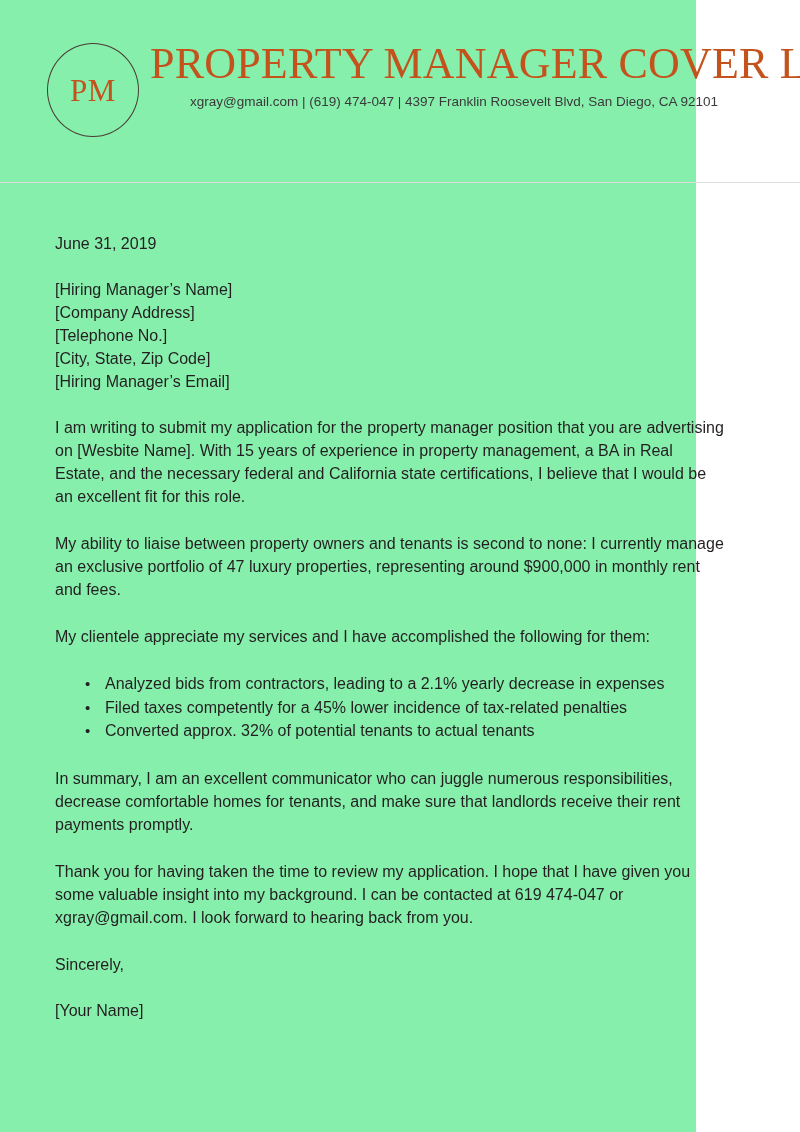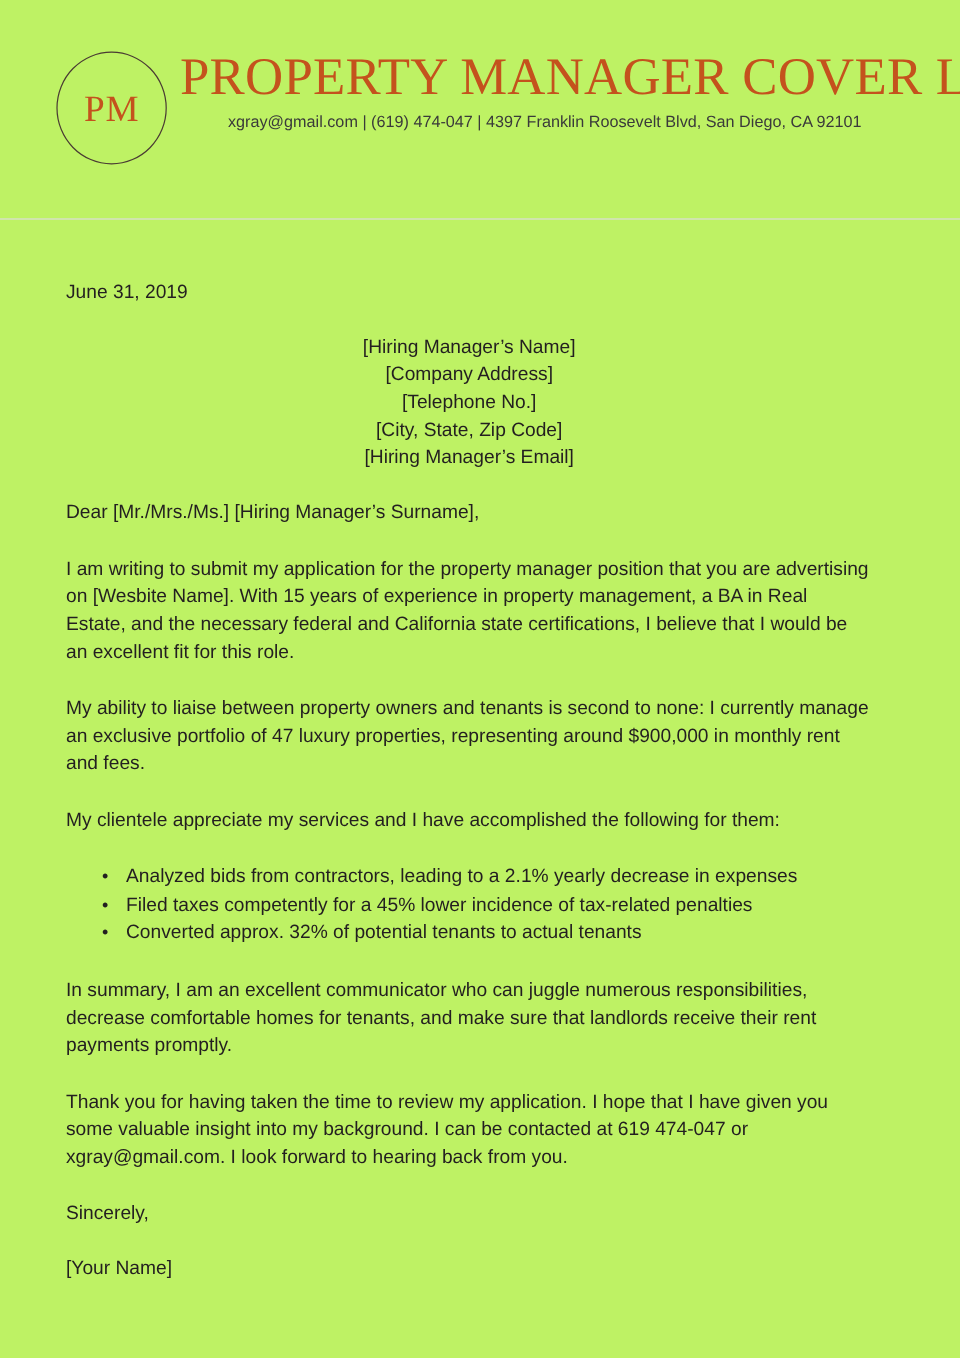--- a/index.html
+++ b/index.html
@@ -10,23 +10,23 @@
   body {
     width: 800px;
     height: 1132px;
     font-family: "Liberation Sans", sans-serif;
     color: #231f20;
     position: relative;
     overflow: hidden;
   }
 
   .page {
-    width: 800px;
+    width: 696px;
     height: 1132px;
-    background: #bef264;
+    background: #86efac;
     position: relative;
     box-sizing: border-box;
   }
 
   
   .header {
     position: relative;
     height: 182px;
     box-sizing: border-box;
   }
@@ -102,21 +102,20 @@
 
   .date-line {
     margin: 0 0 23px 0;
   }
 
   .recipient-block {
     margin: 0 0 23px 0;
   }
   .recipient-block div {
     line-height: 23px;
-    text-align: center;
   }
 
   .salutation {
     margin: 0 0 24px 0;
   }
 
   p.para {
     margin: 0 0 24px 0;
     line-height: 23px;
   }
@@ -173,21 +172,20 @@
     <div class="date-line">June 31, 2019</div>
 
     <div class="recipient-block">
       <div>[Hiring Manager’s Name]</div>
       <div>[Company Address]</div>
       <div>[Telephone No.]</div>
       <div>[City, State, Zip Code]</div>
       <div>[Hiring Manager’s Email]</div>
     </div>
 
-    <div class="salutation">Dear [Mr./Mrs./Ms.] [Hiring Manager’s Surname],</div>
 
     <p class="para">I am writing to submit my application for the property manager position that you are advertising on [Wesbite Name]. With 15 years of experience in property management, a BA in Real Estate, and the necessary federal and California state certifications, I believe that I would be an excellent fit for this role.</p>
 
     <p class="para">My ability to liaise between property owners and tenants is second to none: I currently manage an exclusive portfolio of 47 luxury properties, representing around $900,000 in monthly rent and fees.</p>
 
     <p class="para">My clientele appreciate my services and I have accomplished the following for them:</p>
 
     <ul class="accomplishments">
       <li>Analyzed bids from contractors, leading to a 2.1% yearly decrease in expenses</li>
       <li>Filed taxes competently for a 45% lower incidence of tax-related penalties</li>

